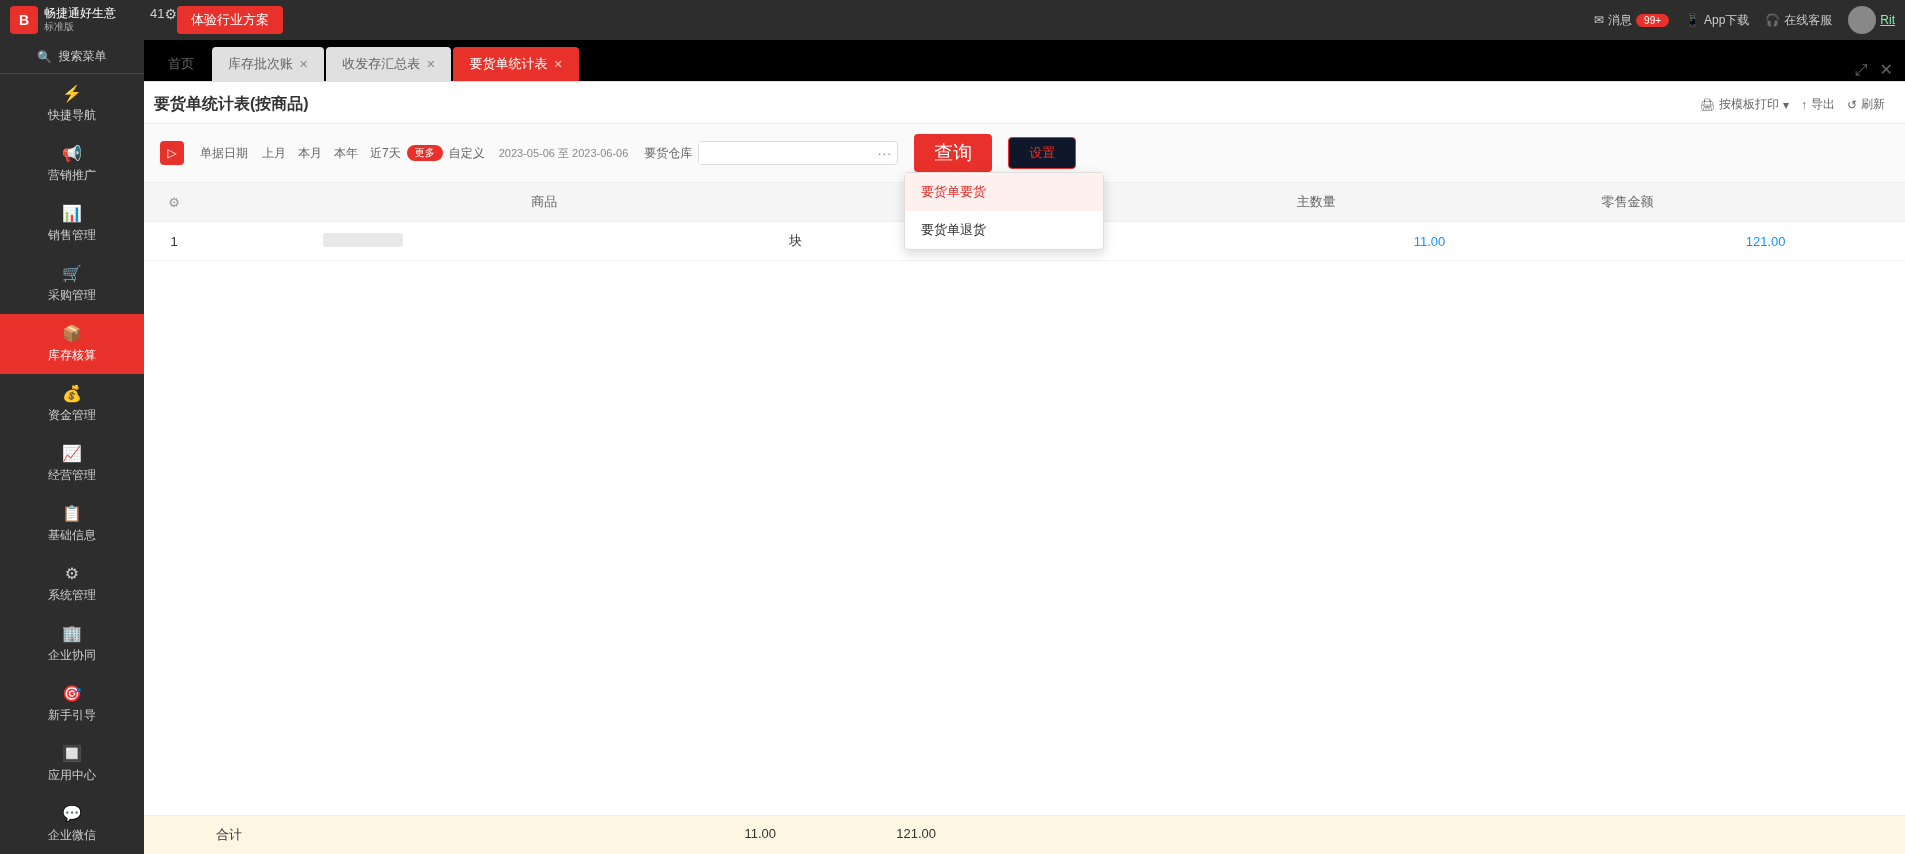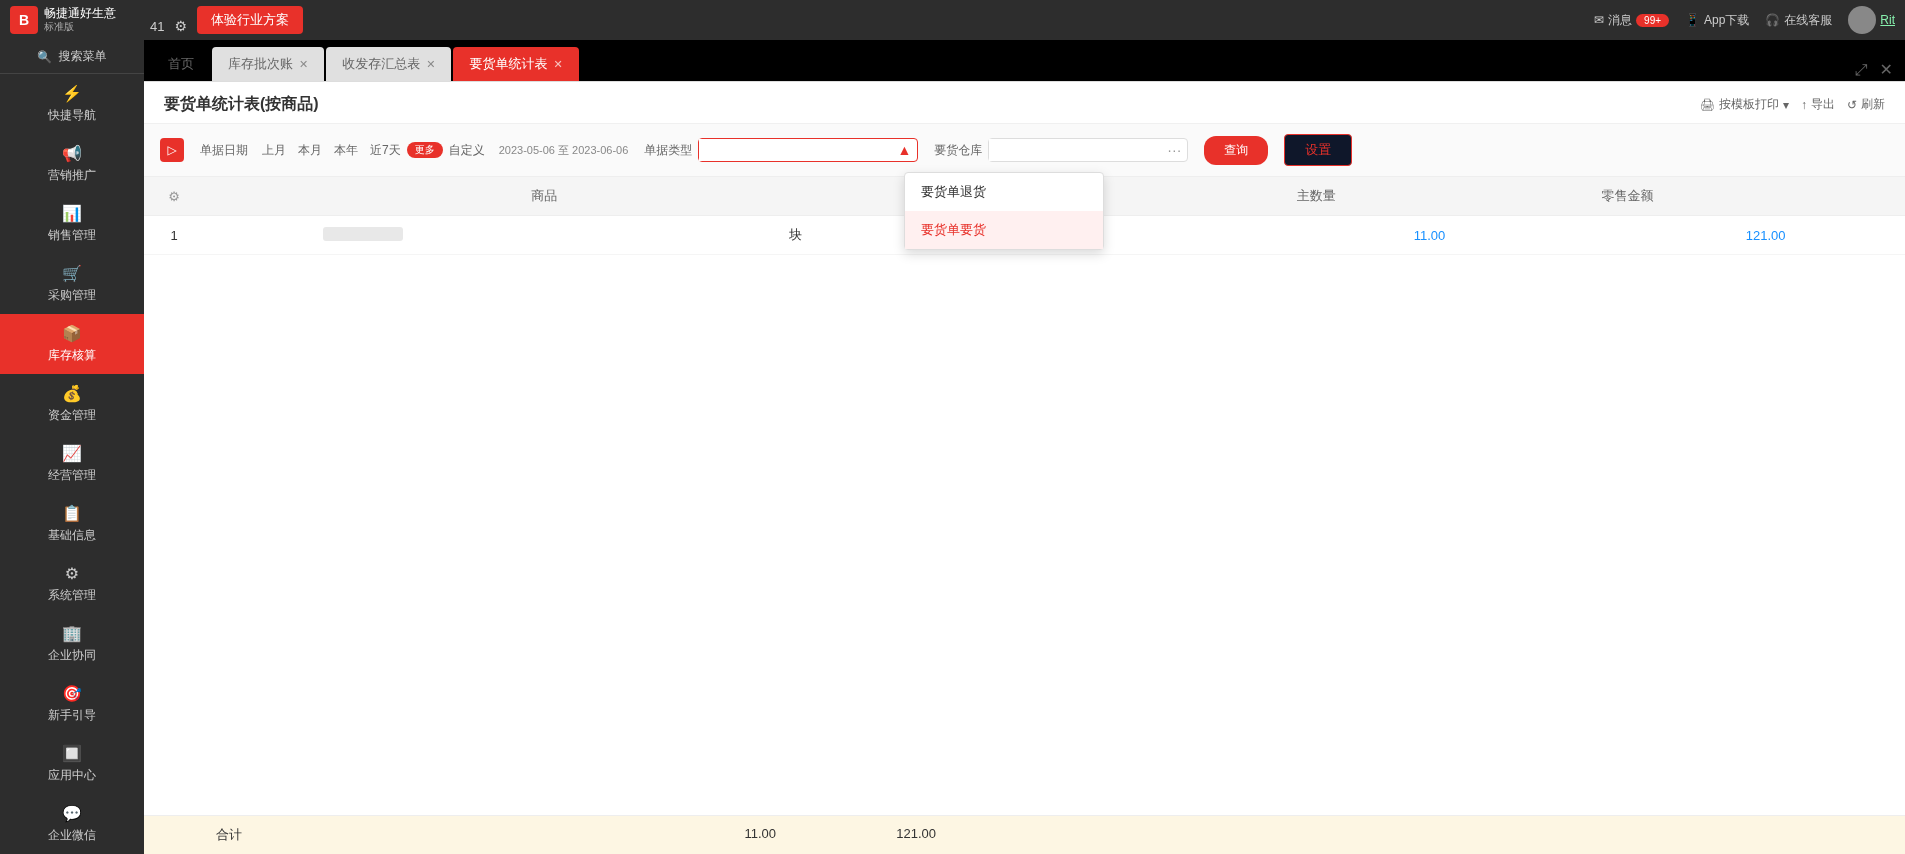--- a/index.html
+++ b/index.html
@@ -33,22 +33,21 @@
       color: white;
       font-weight: bold;
       font-size: 14px;
     }
     .logo-text { color: #fff; font-size: 12px; line-height: 1.2; }
     .logo-sub { color: #aaa; font-size: 10px; }
 
     .top-center {
       flex: 1;
       display: flex;
-      align-items: flex-end;
-      gap: 10px;
+      align-items: flex-start;
     }
     .tab-number {
       color: #ccc;
       font-size: 13px;
     }
     .gear-icon-top {
       color: #ccc;
       font-size: 14px;
       cursor: pointer;
     }
@@ -191,21 +190,21 @@
     .page-content {
       flex: 1;
       background: white;
       overflow: hidden;
       display: flex;
       flex-direction: column;
     }
 
     
     .page-header {
-      padding: 12px 20px 8px 20px;
+      padding: 12px 20px 8px 10px;
       display: flex;
       align-items: center;
       justify-content: space-between;
       border-bottom: 1px solid #f0f0f0;
     }
     .page-title {
       font-size: 16px;
       font-weight: bold;
       color: #333;
     }
@@ -318,23 +317,23 @@
     .warehouse-more-btn {
       padding: 0 6px;
       color: #999;
       cursor: pointer;
       font-size: 14px;
     }
     .query-btn {
       background: #e8312a;
       color: white;
       border: none;
-      border-radius: 12px;
+      border-radius: 4px;
       padding: 6px 20px;
-      font-size: 12px;
+      font-size: 19px;
       cursor: pointer;
     }
     .settings-btn {
       background: #0f172a;
       color: #e8312a;
       border: 1px solid #e8312a;
       border-radius: 4px;
       padding: 6px 20px;
       font-size: 13px;
       cursor: pointer;
@@ -571,42 +570,35 @@
             <button class="date-btn">上月</button>
             <button class="date-btn">本月</button>
             <button class="date-btn">本年</button>
             <button class="date-btn">近7天</button>
             <span class="badge-red">更多</span>
             <button class="date-btn">自定义</button>
           </div>
           <span class="date-range-text">2023-05-06 至 2023-06-06</span>
         </div>
 
-        <div class="filter-input-group">
-          <span class="filter-label">单据类型</span>
-          <div class="filter-select-wrapper">
-            <input class="filter-select-input" type="text" style="">
-            <span class="filter-select-arrow">▲</span>
-          </div>
-        </div>
 
         <div class="filter-input-group">
           <span class="filter-label">要货仓库</span>
           <div class="warehouse-input-group">
             <input class="warehouse-input" type="text" style="">
             <span class="warehouse-more-btn">···</span>
           </div>
         </div>
 
         <button class="query-btn">查询</button>
         <button class="settings-btn">设置</button>
 
         <div class="dropdown-overlay">
+          <div class="dropdown-item selected">要货单要货</div>
           <div class="dropdown-item">要货单退货</div>
-          <div class="dropdown-item selected">要货单要货</div>
         </div>
       </div>
 
       <div class="table-container">
         <table>
           <thead>
             <tr>
               <th class="settings-col">⚙</th>
               <th></th>
               <th>商品</th>

